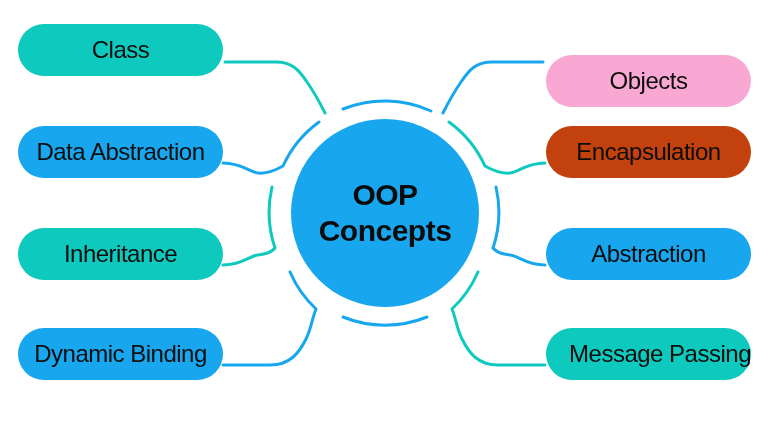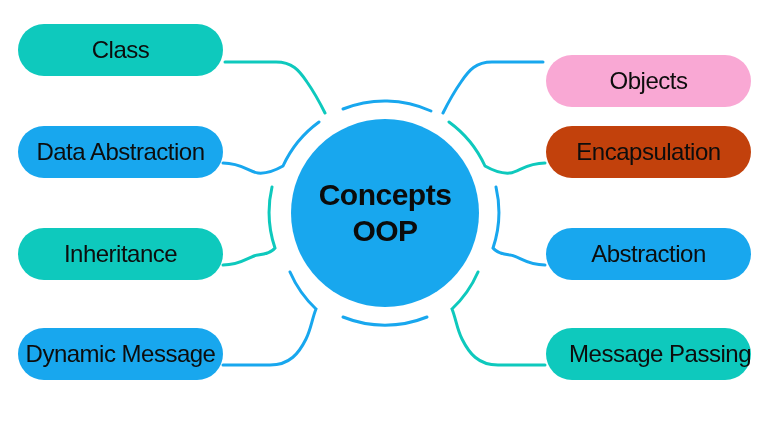--- a/index.html
+++ b/index.html
@@ -33,36 +33,36 @@
     <path d="M223,265 C242,265 249,256 258,255 C268,254 272,252 275,248 A112,112 0 0 1 272,187" stroke="#0ec9bd"></path>
     <path d="M545,265 C526,265 519,256 510,255 C500,254 496,252 493,248 A112,112 0 0 0 496,187" stroke="#18a7ee"></path>
 
     <path d="M343,109 A112,112 0 0 1 431,111" stroke="#18a7ee"></path>
     <path d="M343,317 A112,112 0 0 0 427,317" stroke="#18a7ee"></path>
 
     <circle cx="385" cy="213" r="94" stroke="none" fill="#18a7ee"></circle>
   </svg>
 
   <div id="center-label">
+    <div>OOP</div>
     <div>Concepts</div>
-    <div>OOP</div>
   </div>
 
   <div class="col-left">
     <div class="pill row1" style="background: rgb(14, 201, 189);">
       <span>Class</span>
     </div>
     <div class="pill row2" style="background: rgb(24, 167, 238);">
       <span>Data Abstraction</span>
     </div>
     <div class="pill row3" style="background: rgb(14, 201, 189);">
       <span>Inheritance</span>
     </div>
     <div class="pill row4" style="background: rgb(24, 167, 238);">
-      <span>Dynamic Message</span>
+      <span>Dynamic Binding</span>
     </div>
   </div>
 
   <div class="col-right">
     <div class="pill row1" style="background: #f9a8d4; margin-top: 31px;">
       <span>Objects</span>
     </div>
     <div class="pill row2" style="background: #c2410c;">
       <span>Encapsulation</span>
     </div>

